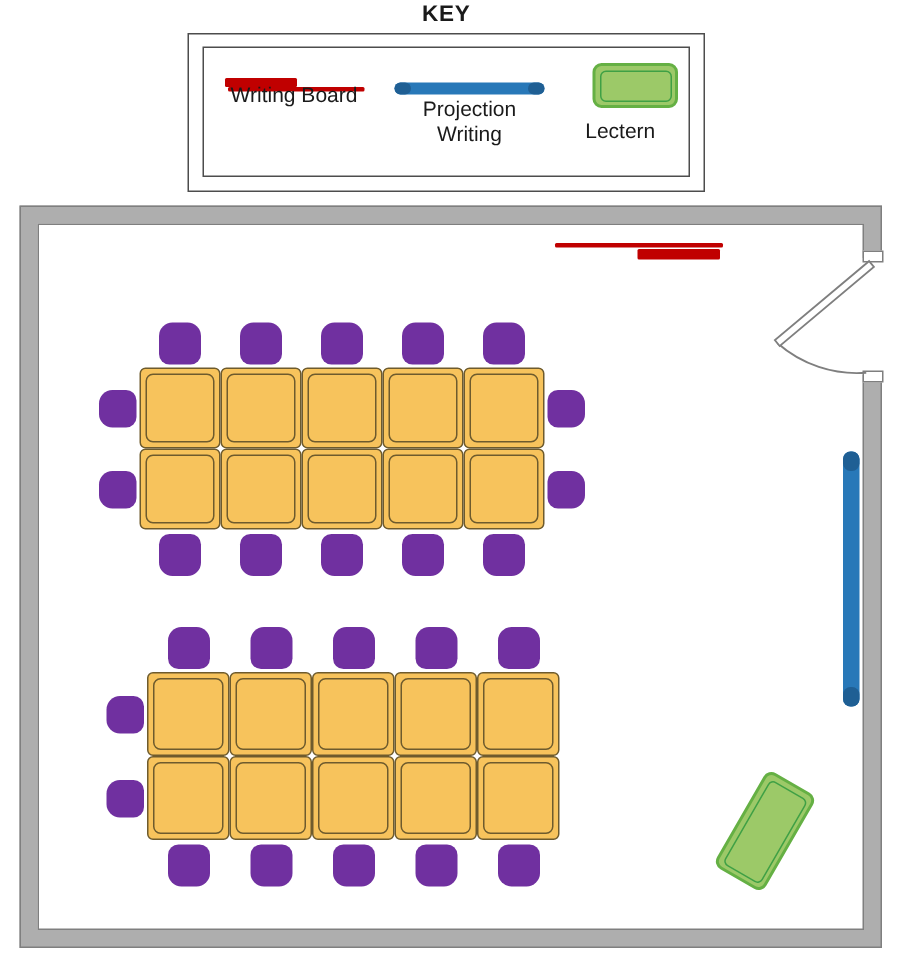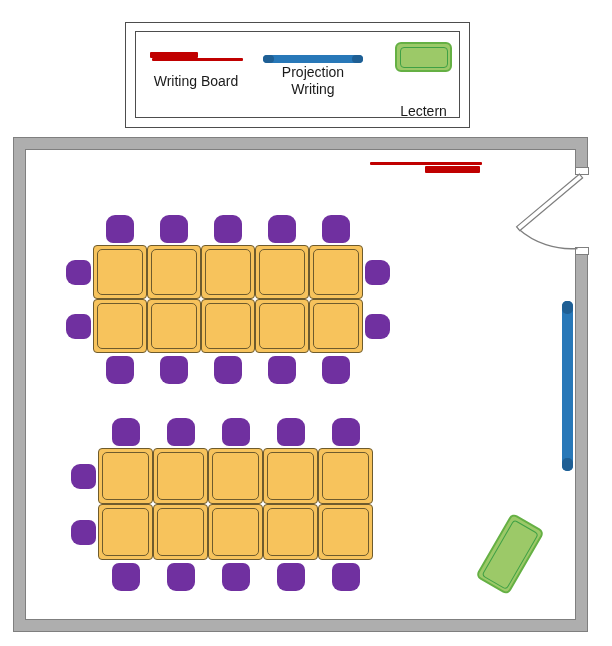--- a/index.html
+++ b/index.html
@@ -49,38 +49,39 @@
   .chair-top{width:28px;height:28px;border-radius:9px 9px 7px 7px;}
   .chair-bottom{width:28px;height:28px;border-radius:7px 7px 9px 9px;}
   .chair-left{width:25px;height:25px;border-radius:9px 7px 7px 9px;}
   .chair-right{width:25px;height:25px;border-radius:7px 9px 9px 7px;}
 </style>
 </head>
 <body>
 
 <div id="canvas">
 
+  <div class="abs key-title">KEY</div>
 
   <div class="abs key-outer"></div>
   <div class="abs key-inner"></div>
 
   <div class="abs" style="left:0;top:0;">
     <div class="abs wb-thick" style="left:150px;top:52px;width:48px;height:6px;"></div>
     <div class="abs wb-thin" style="left:152px;top:58px;width:91px;height:2.5px;"></div>
-    <div class="abs key-label" style="left:130px;top:73px;width:132px;text-align:center;">Writing Board</div>
+    <div class="abs key-label" style="left:130px;top:55px;width:132px;text-align:center;">Writing Board</div>
   </div>
 
   <div class="abs" style="left:0;top:0;">
     <div class="abs ps-bar" style="left:263px;top:55px;width:100px;height:8px;"></div>
     <div class="abs key-label" style="left:268px;top:64px;width:90px;">Projection Writing</div>
   </div>
 
   <div class="abs" style="left:0;top:0;">
     <div class="abs lectern" style="left:395px;top:42px;width:57px;height:30px;"></div>
-    <div class="abs key-label" style="left:390px;top:79px;width:67px;margin-top:24px;">Lectern</div>
+    <div class="abs key-label" style="left:380px;top:79px;width:67px;">Lectern</div>
   </div>
 
   <div class="abs room-outer"></div>
   <div class="abs room-floor"></div>
 
   <div class="abs door-gap"></div>
   <div class="abs door-block" style="top:167px;"></div>
   <div class="abs door-block" style="top:247px;"></div>
 
   <svg id="door-svg" class="abs" viewBox="0 0 612 646" xmlns="http://www.w3.org/2000/svg">

